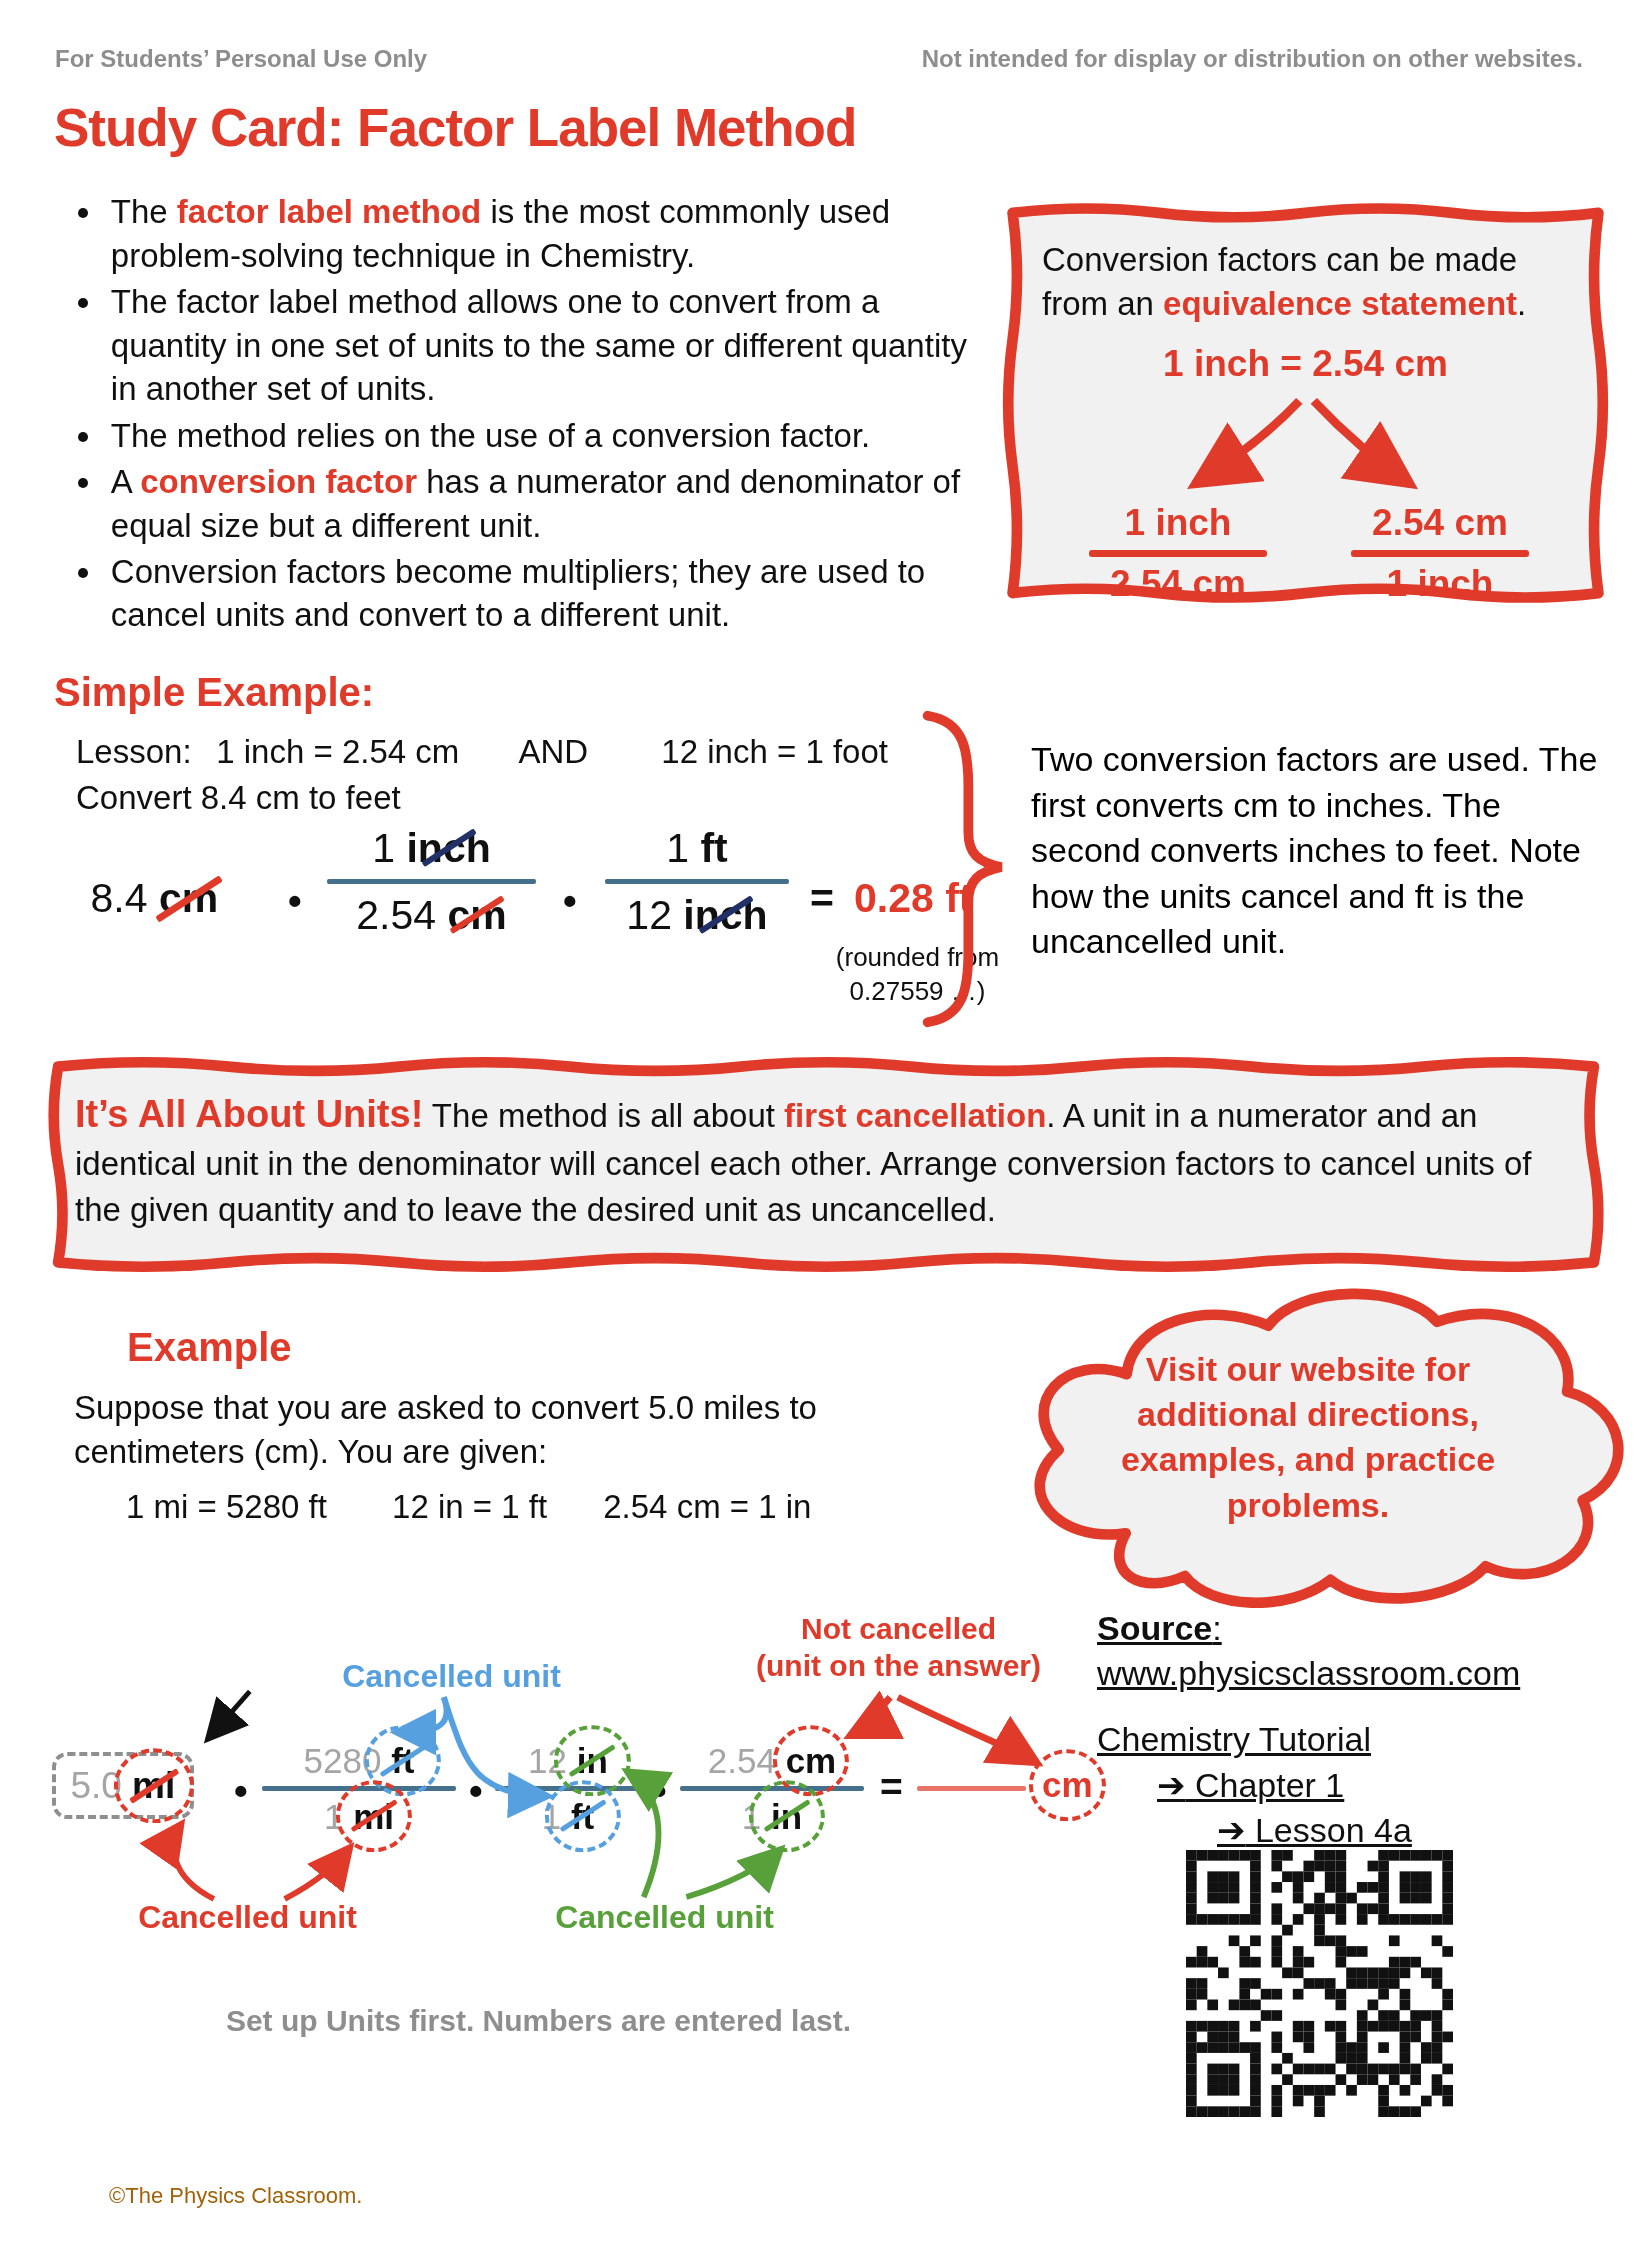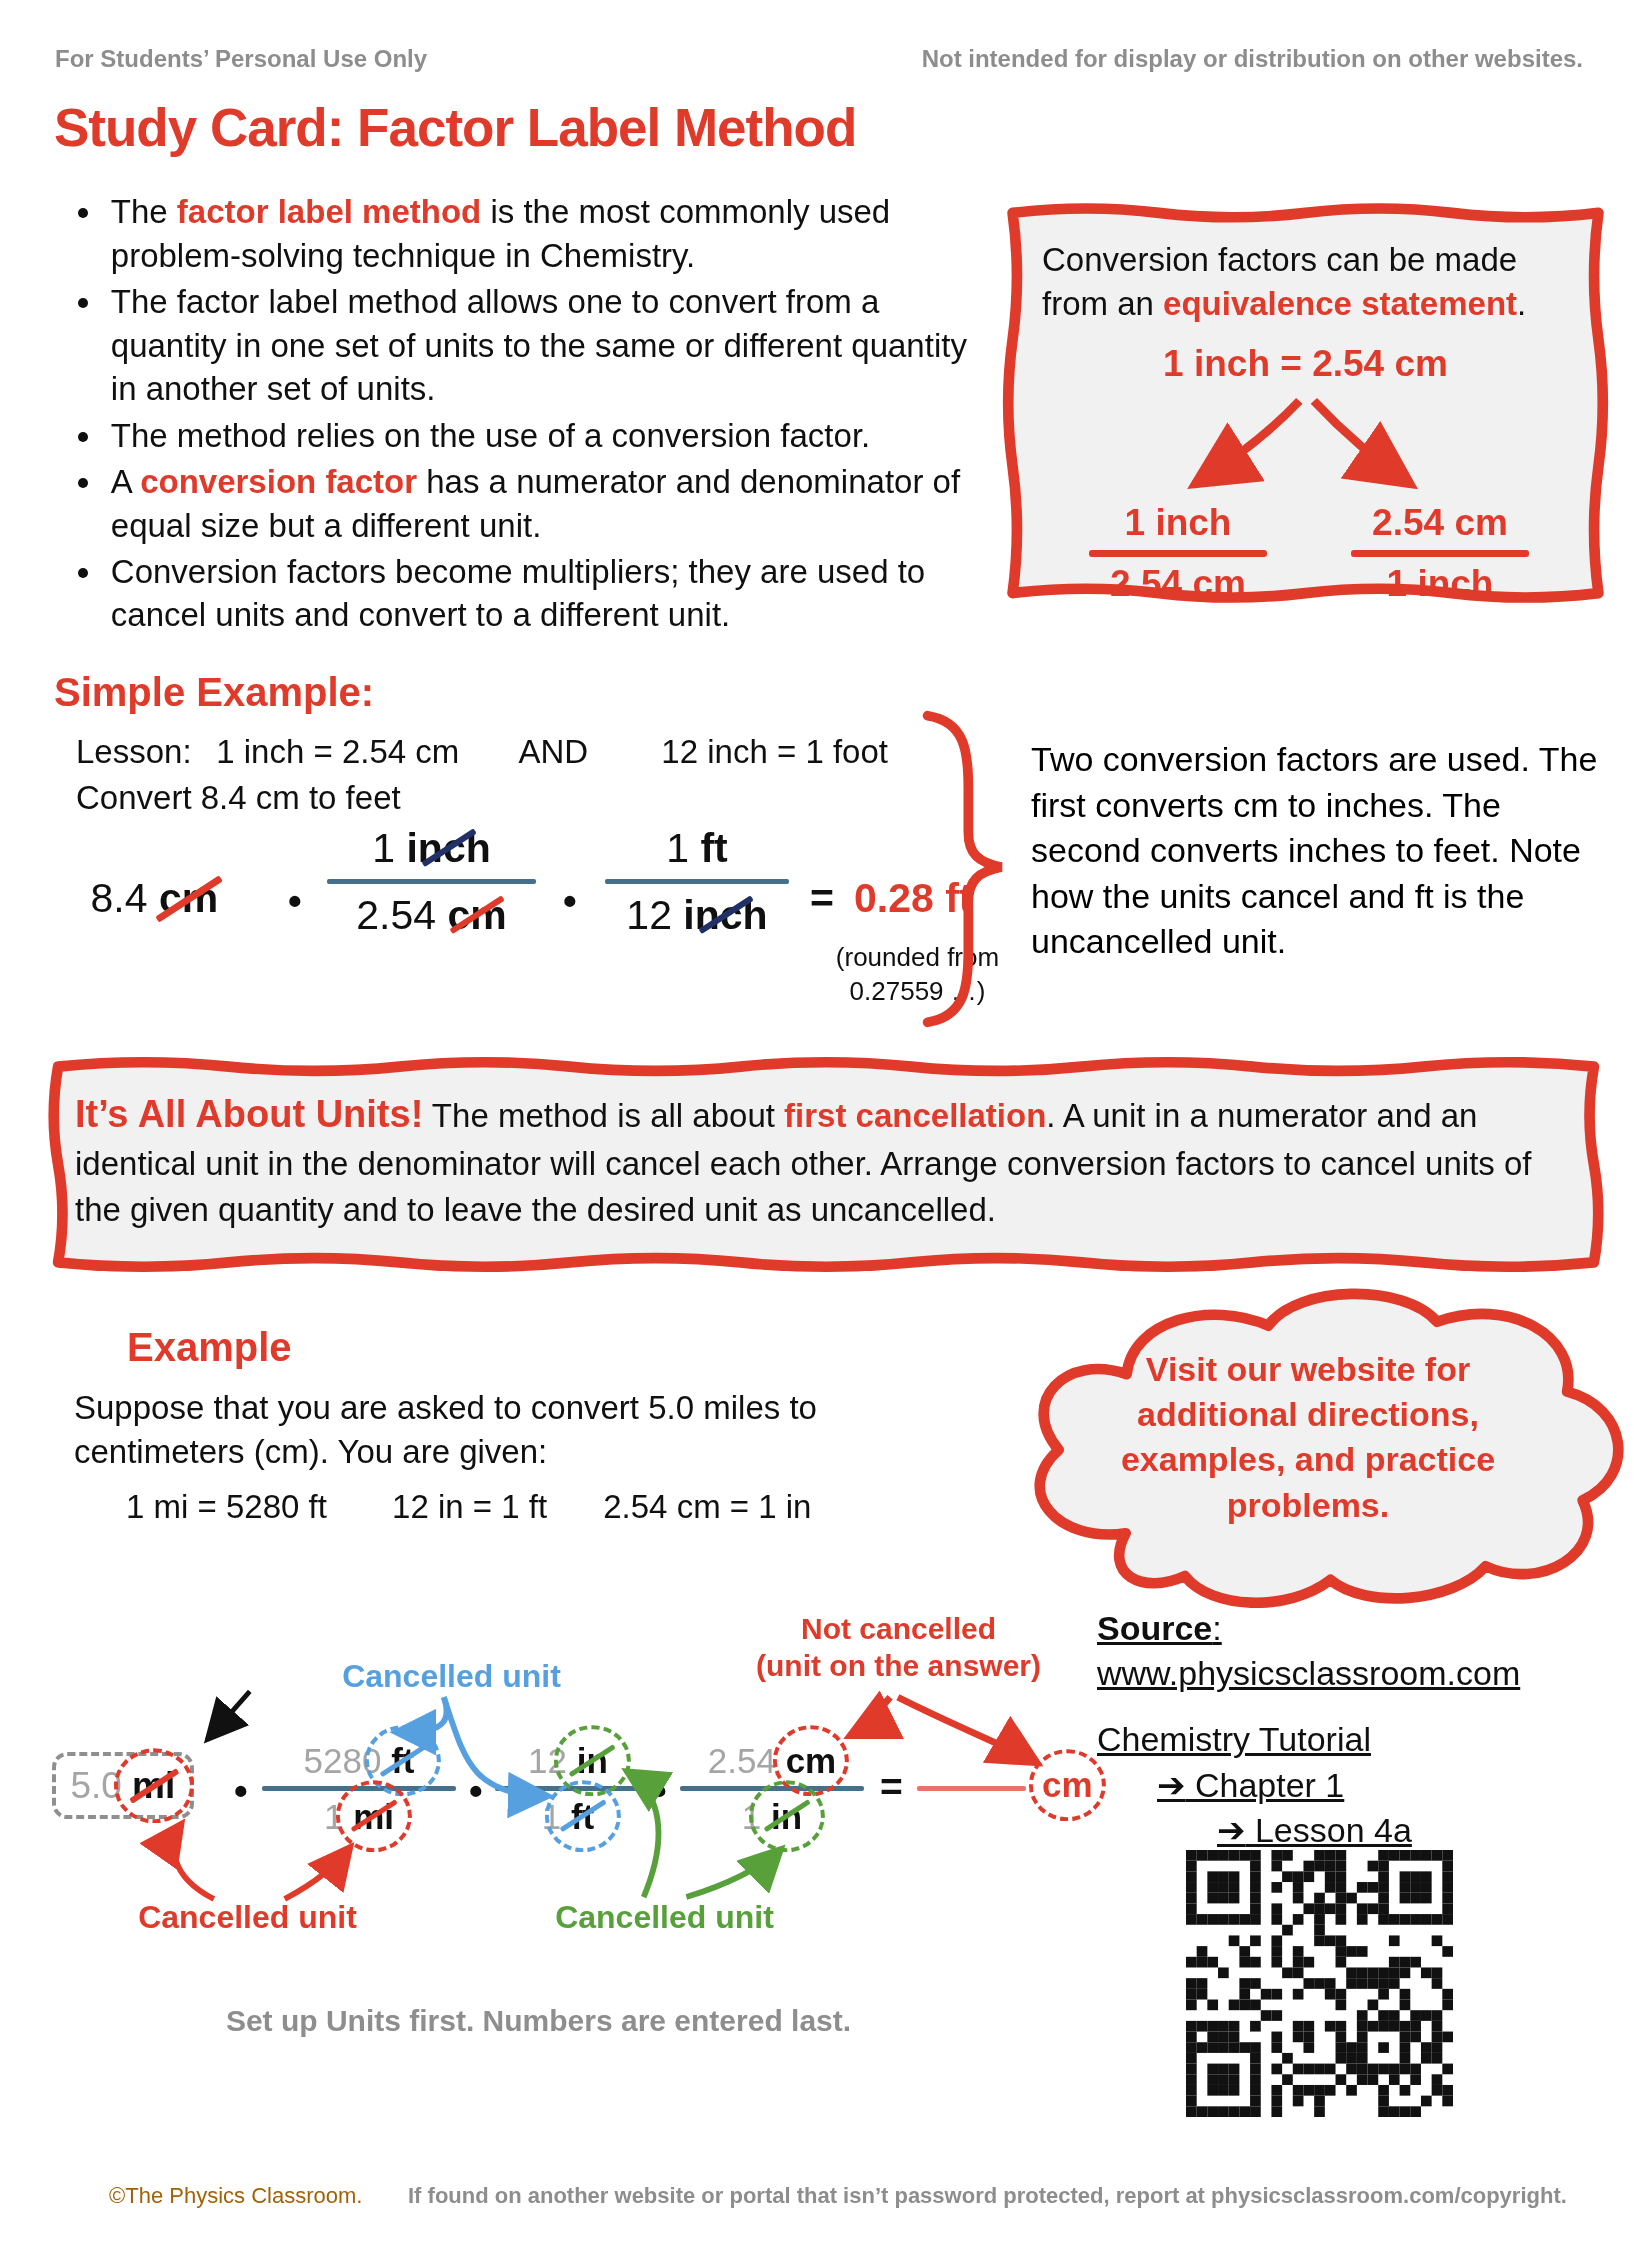--- a/index.html
+++ b/index.html
@@ -547,16 +547,15 @@
       <rect x="66" y="264" width="11" height="11"></rect>
       <rect x="88" y="264" width="11" height="11"></rect>
       <rect x="132" y="264" width="11" height="11"></rect>
       <rect x="198" y="264" width="11" height="11"></rect>
       <rect x="209" y="264" width="11" height="11"></rect>
       <rect x="220" y="264" width="11" height="11"></rect>
       <rect x="231" y="264" width="11" height="11"></rect>
     </svg>
 
   <div class="abs" style="left:109px; top:2183px; font-size:22px; font-weight:400; color:#a16207;">©The Physics Classroom.</div>
-  <div class="abs" style="left:408px; top:2183px; font-size:22px; font-weight:600; color:#8d8d8d;">If found on another website or portal that isn’t password protected, report at physicsclassroom.com/copyright.</div>
 
 </div>
 
 
 </body></html>

